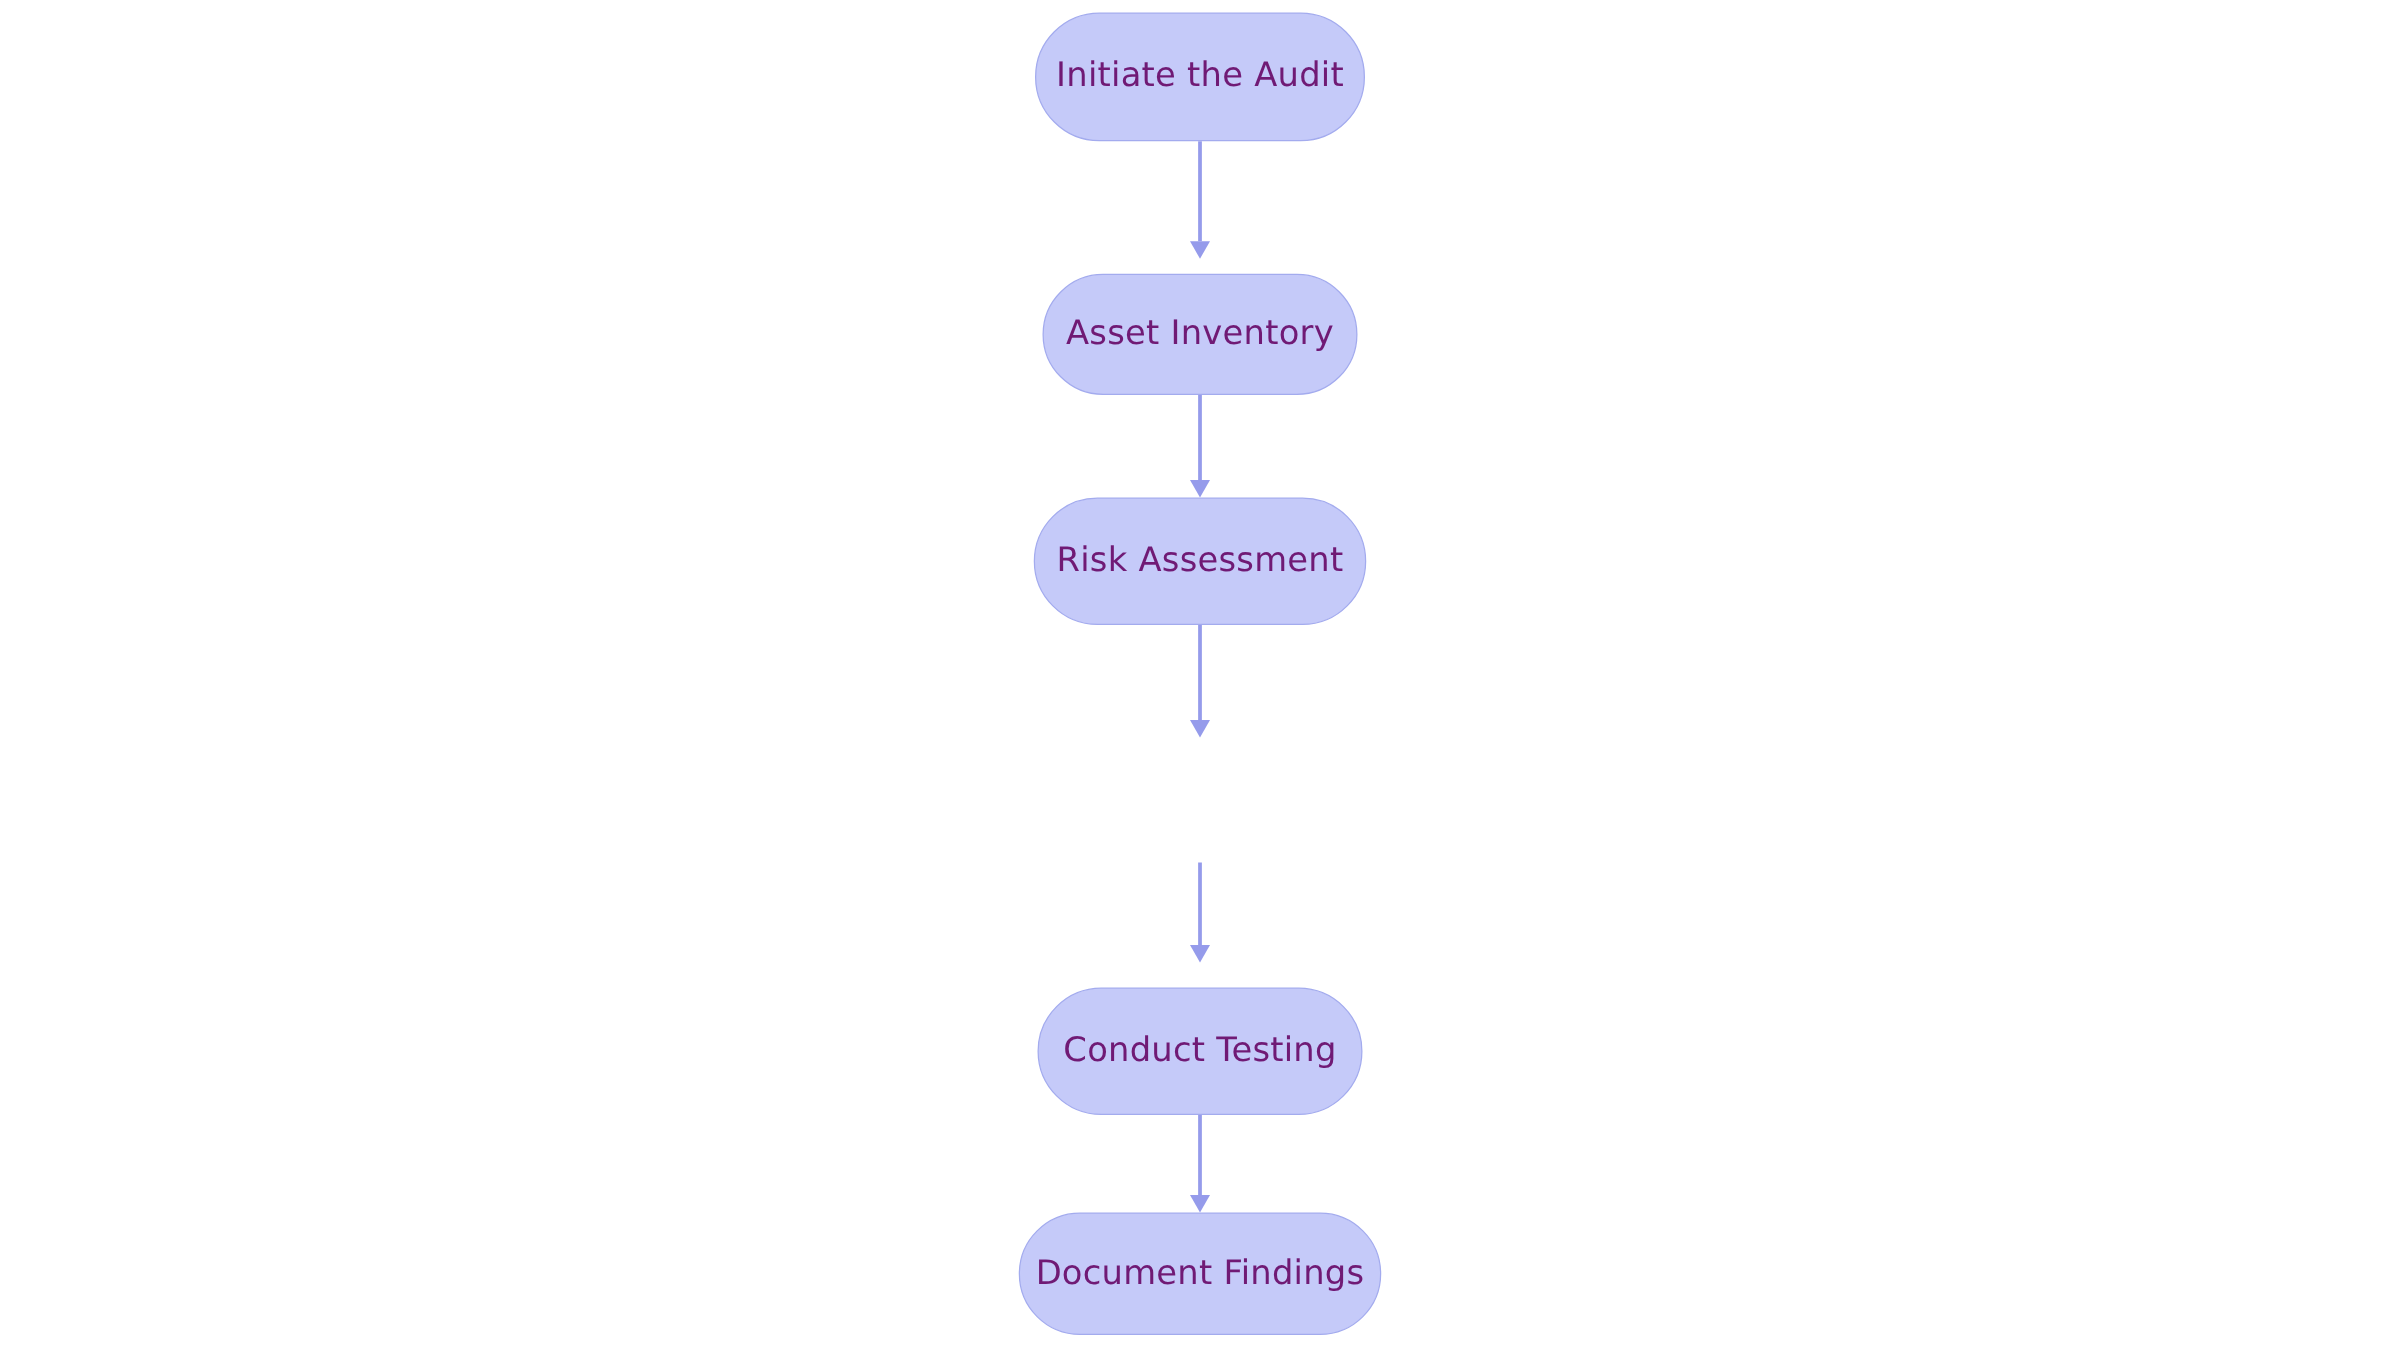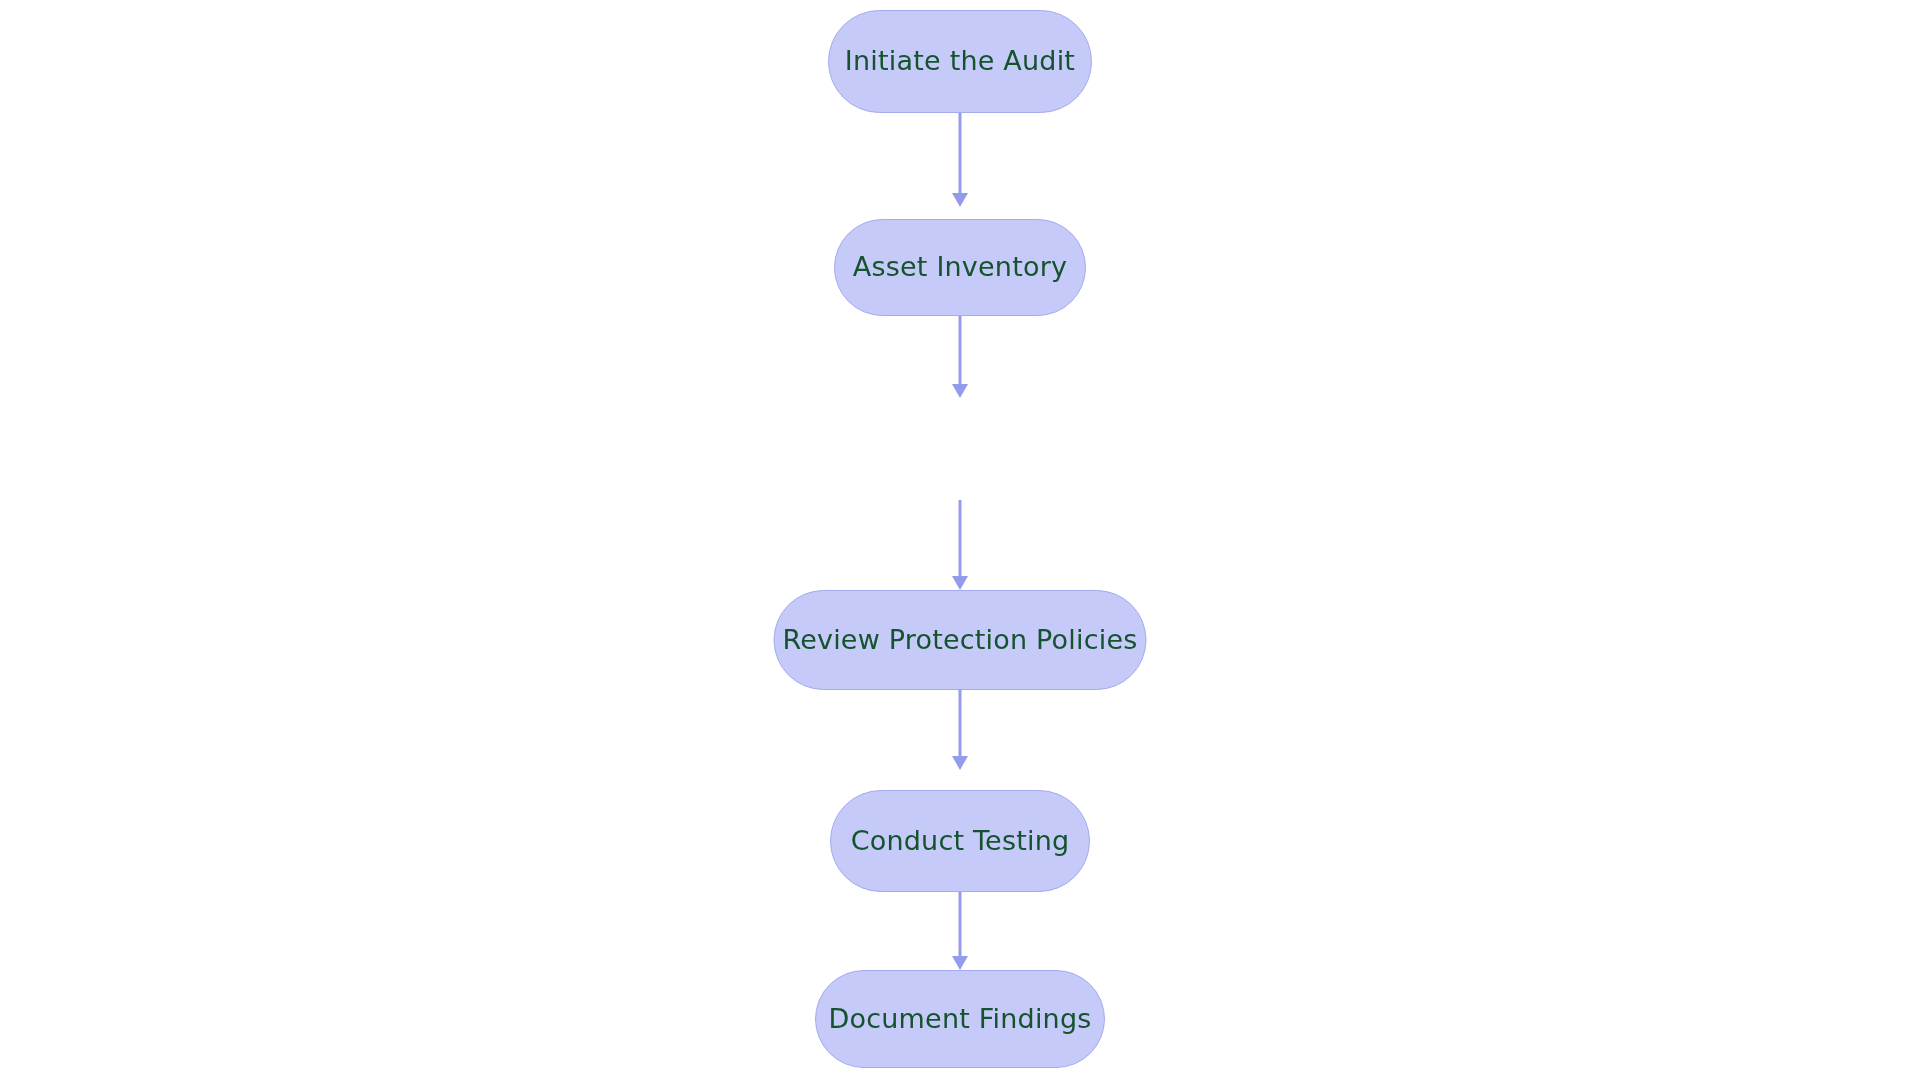--- a/index.html
+++ b/index.html
@@ -48,21 +48,21 @@
     display: flex;
     align-items: center;
     justify-content: center;
     background: #c5caf9;
     border: 1.5px solid #a3abee;
     border-radius: 52px;
     transform: translateX(-50%);
   }
 
   .node-label {
-    color: #14532d;
+    color: #701a75;
     font-family: "DejaVu Sans", "Liberation Sans", sans-serif;
     font-size: 27px;
     font-weight: 400;
     line-height: 1.2;
     letter-spacing: 0.2px;
     white-space: nowrap;
     text-align: center;
   }
 </style>
 </head>
@@ -93,22 +93,22 @@
       </g>
     </svg>
 
   <div id="node-layer">
       <div class="node" style="left: 960px; top: 10px; width: 264px; height: 103px; border-radius: 51.5px;">
         <span class="node-label">Initiate the Audit</span>
       </div>
       <div class="node" style="left: 960px; top: 219px; width: 252px; height: 97px; border-radius: 48.5px;">
         <span class="node-label">Asset Inventory</span>
       </div>
-      <div class="node" style="left: 960px; top: 590px; width: 373px; height: 100px; border-radius: 50px;">
-        <span class="node-label">Review Protection Policies</span>
+      <div class="node" style="left: 960px; top: 398px; width: 266px; height: 102px; border-radius: 51px;">
+        <span class="node-label">Risk Assessment</span>
       </div>
       <div class="node" style="left: 960px; top: 770px; width: 260px; height: 102px; border-radius: 51px; margin-top: 20px;">
         <span class="node-label">Conduct Testing</span>
       </div>
       <div class="node" style="left: 960px; top: 970px; width: 290px; height: 98px; border-radius: 49px;">
         <span class="node-label">Document Findings</span>
       </div>
     </div>
 
 </div>

